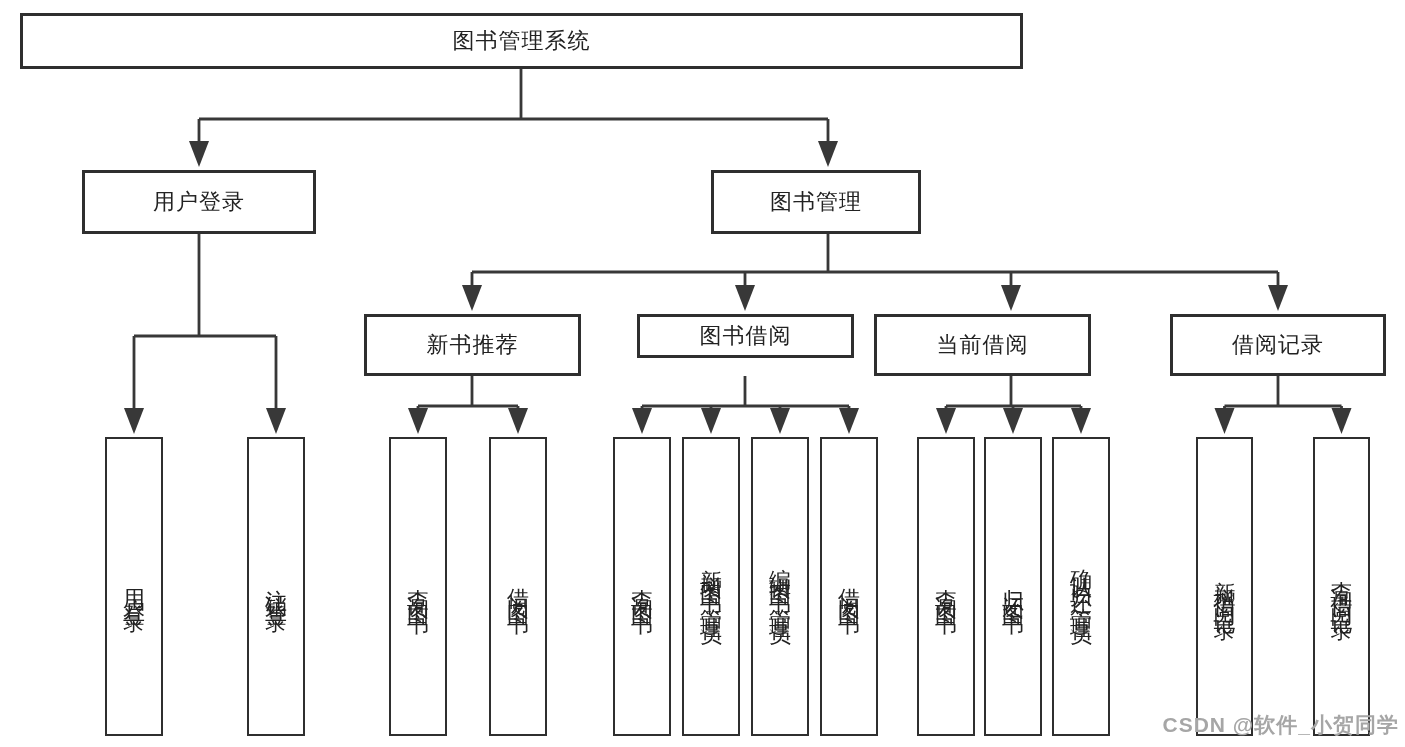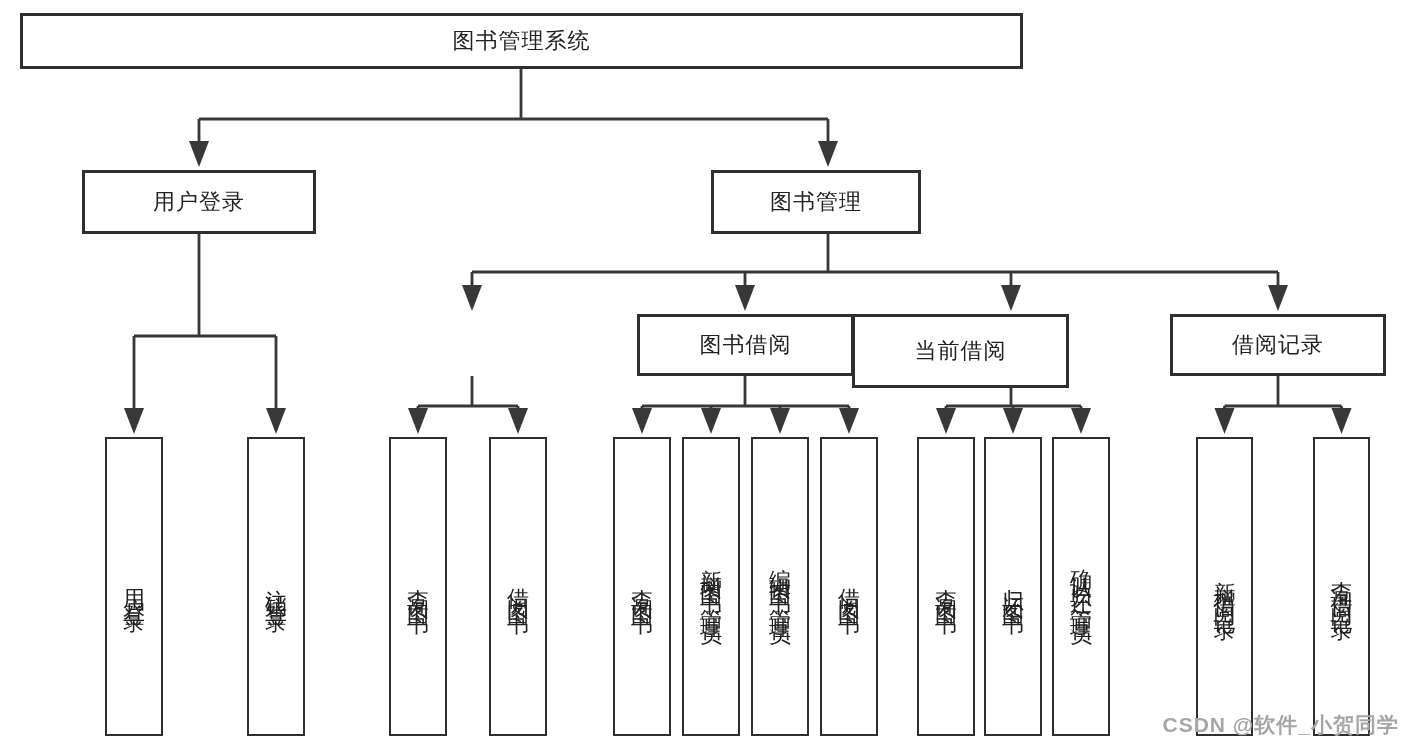--- a/index.html
+++ b/index.html
@@ -91,24 +91,27 @@
     <span>图书管理系统</span>
   </div>
 
   <div class="node h" style="left:82px;top:170px;width:234px;height:64px">
     <span>用户登录</span>
   </div>
   <div class="node h" style="left:711px;top:170px;width:210px;height:64px">
     <span>图书管理</span>
   </div>
 
-  <div class="node h" style="left:637px;top:314px;width:217px;height:62px">
+  <div class="node h" style="left:364px;top:314px;width:217px;height:62px">
+    <span>新书推荐</span>
+  </div>
+  <div class="node h" style="left:637px;top:314px;width:217px;height:44px">
     <span>图书借阅</span>
   </div>
-  <div class="node h" style="left:852px;top:314px;width:217px;height:74px">
+  <div class="node h" style="left:874px;top:314px;width:217px;height:62px">
     <span>当前借阅</span>
   </div>
   <div class="node h" style="left:1170px;top:314px;width:216px;height:62px">
     <span>借阅记录</span>
   </div>
 
   <div class="node v" style="left:105px;top:437px;width:58px;height:299px">
     <span class="vtext">用户登录</span>
   </div>
   <div class="node v" style="left:247px;top:437px;width:58px;height:299px">

